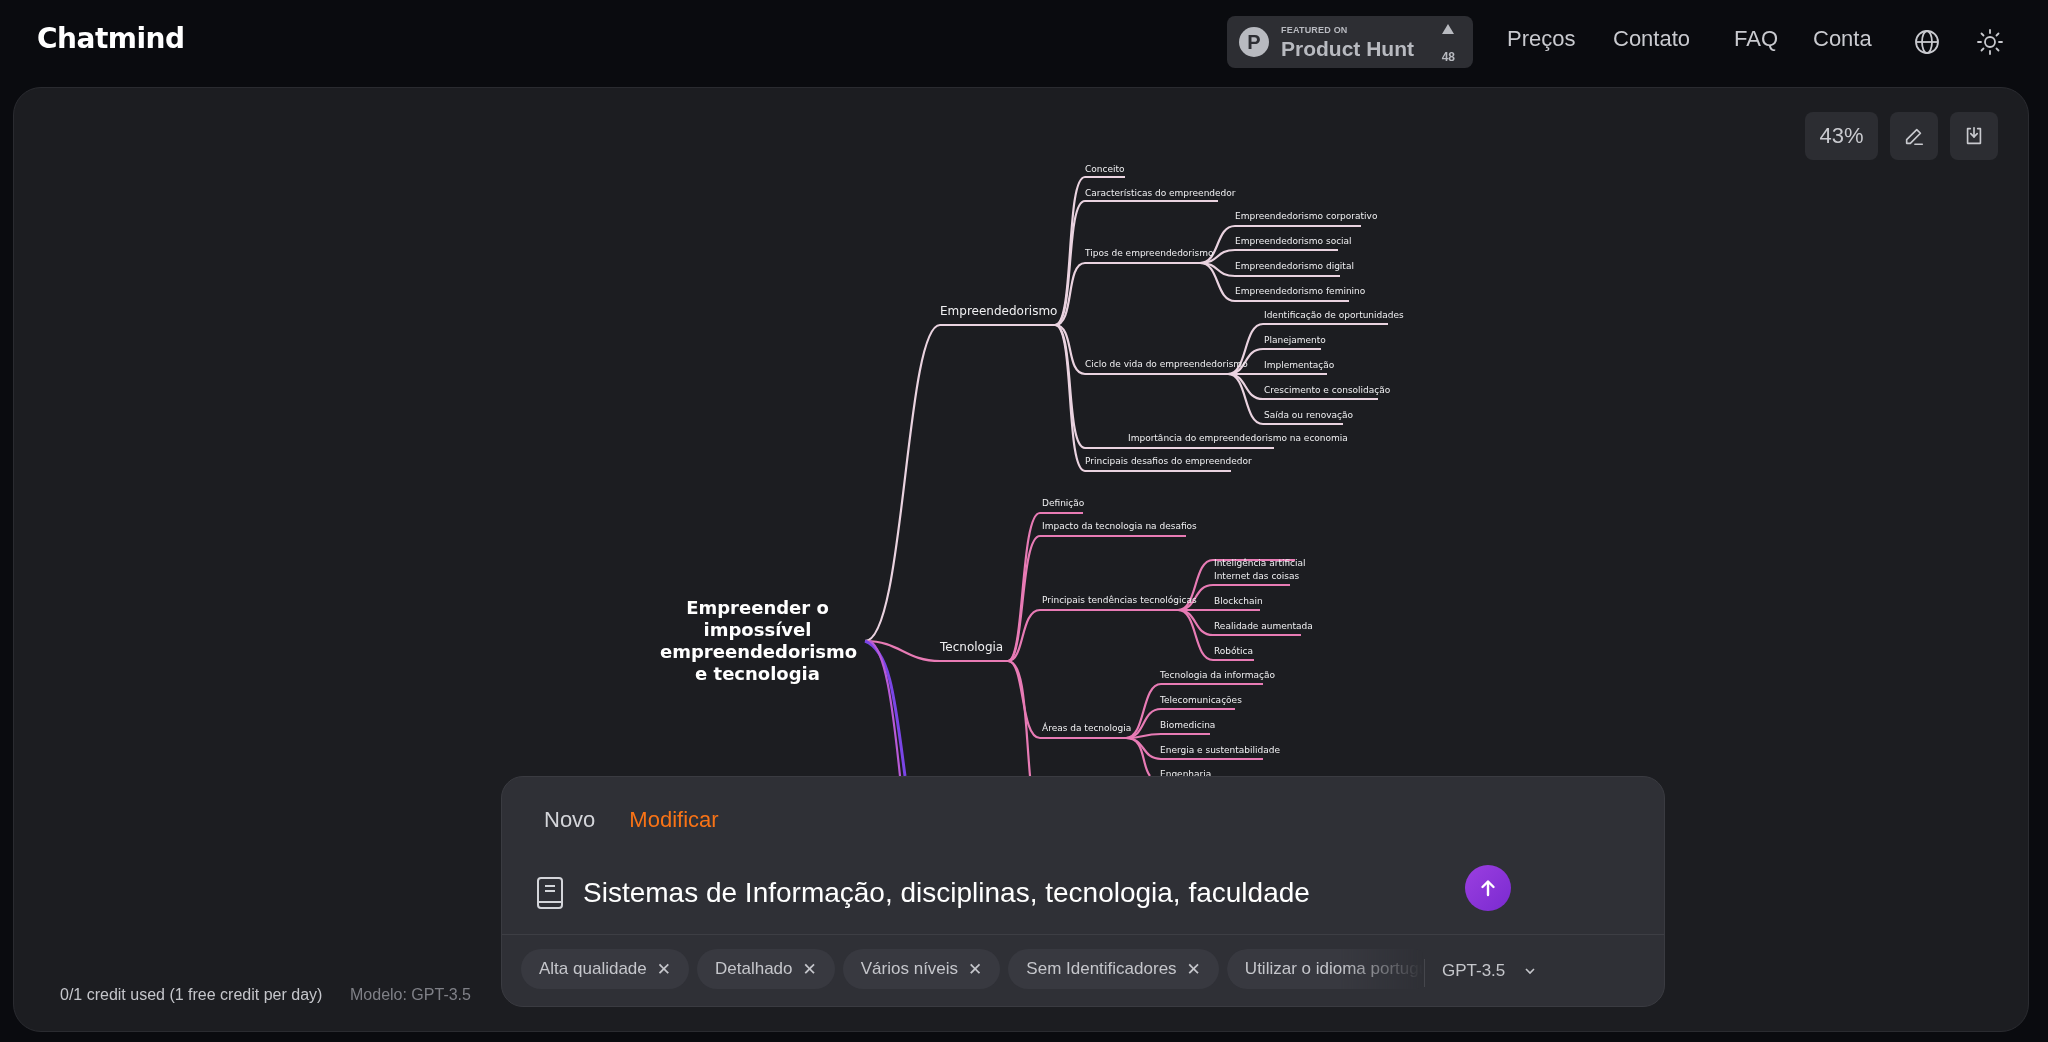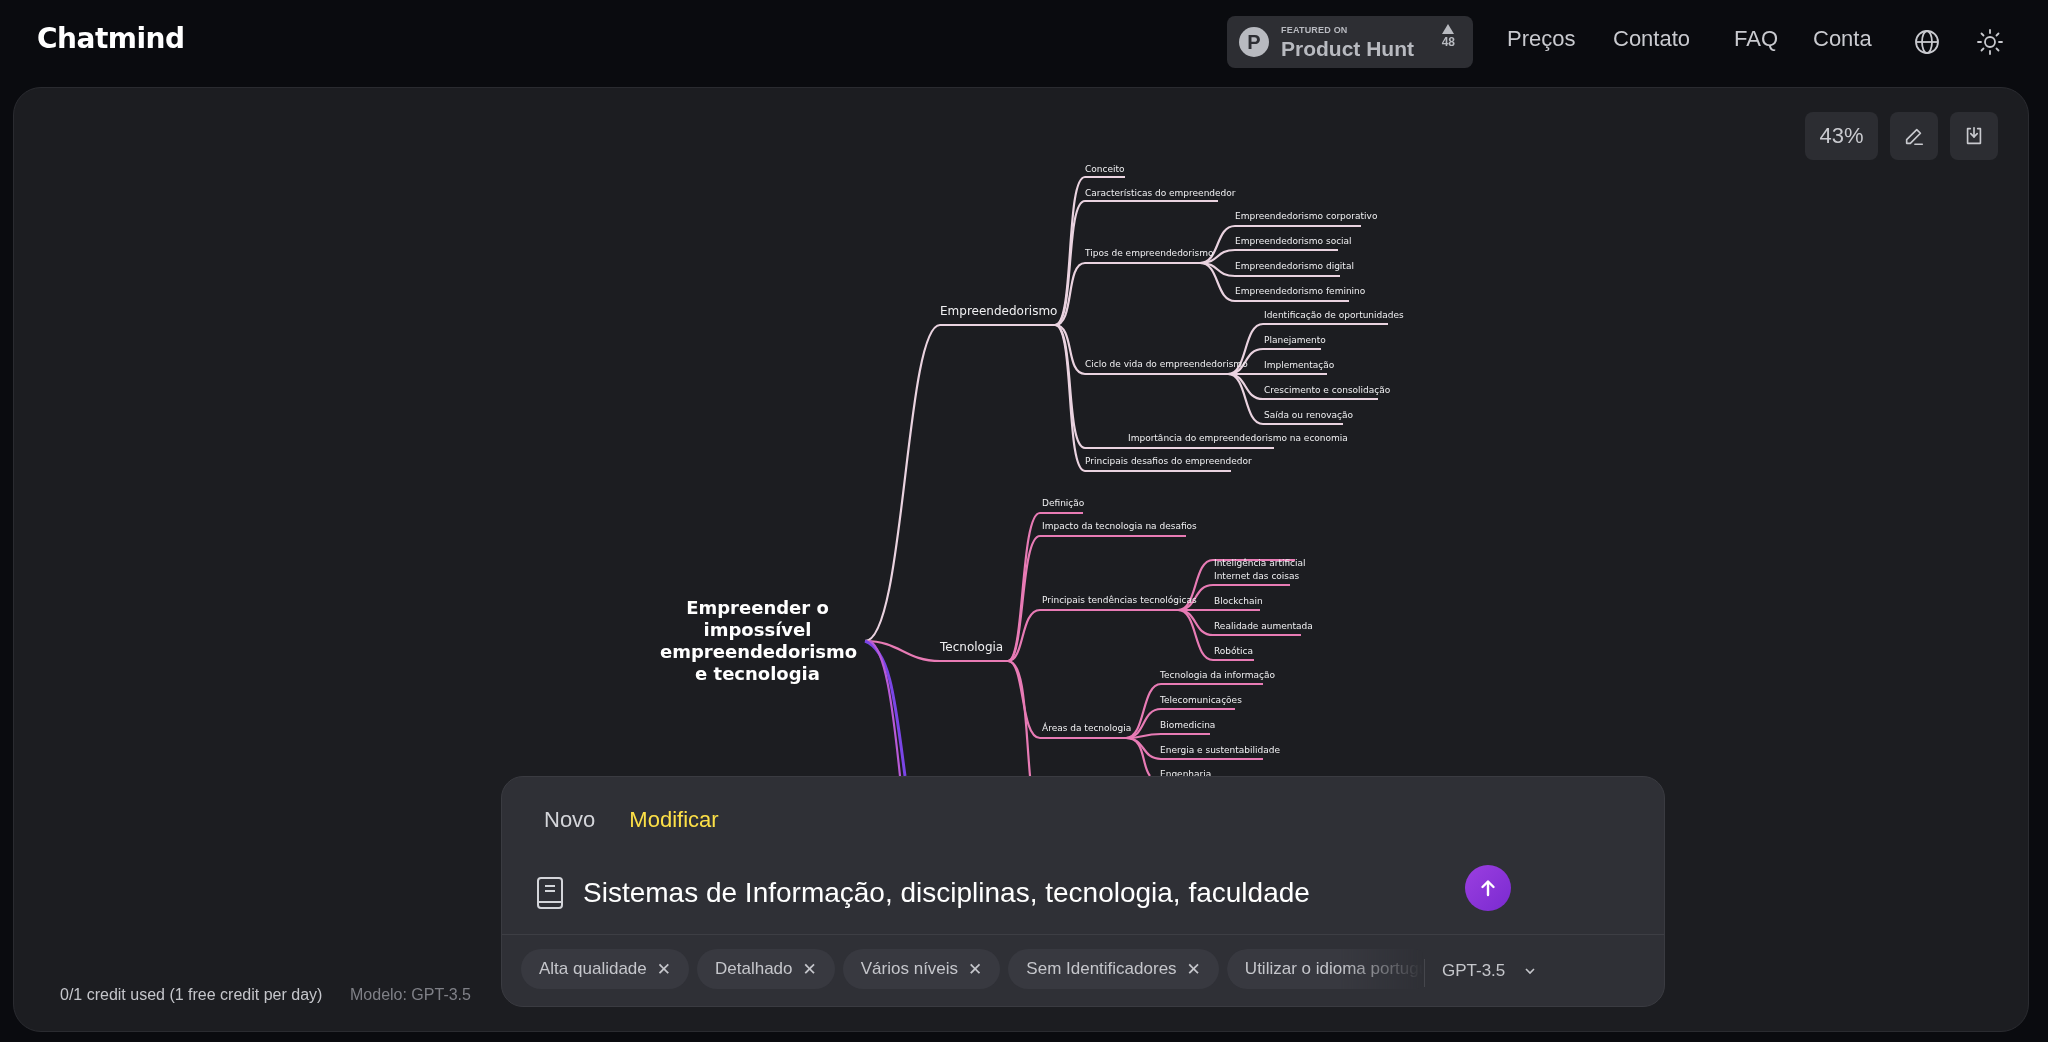--- a/index.html
+++ b/index.html
@@ -6,41 +6,41 @@
   html, body { width: 2048px; height: 1042px; overflow: hidden; background: #0a0b0f; font-family: "Liberation Sans", "DejaVu Sans", sans-serif; color: #e6e6e9; }
   .topbar { position: absolute; left: 0; top: 0; width: 2048px; height: 84px; }
   .logo { position: absolute; left: 37px; top: 22px; font-family: "DejaVu Sans", sans-serif; font-weight: bold; font-size: 28px; color: #ffffff; letter-spacing: -0.5px; }
   .ph-badge { position: absolute; left: 1227px; top: 16px; width: 246px; height: 52px; background: #2d2e33; border-radius: 8px; display: flex; align-items: center; padding-left: 12px; }
   .ph-logo { width: 30px; height: 30px; border-radius: 50%; background: #b8bac0; color: #2d2e33; font-weight: bold; font-size: 20px; display: flex; align-items: center; justify-content: center; }
   .ph-text { margin-left: 12px; display: flex; flex-direction: column; line-height: 1; }
   .ph-small { font-size: 9px; font-weight: bold; color: #b8bac0; letter-spacing: 0.2px; }
   .ph-big { font-size: 21px; font-weight: bold; color: #b8bac0; margin-top: 3px; }
   .ph-vote { position: absolute; right: 18px; top: 8px; display: flex; flex-direction: column; align-items: center; color: #b8bac0; }
   .ph-tri { width: 0; height: 0; border-left: 6px solid transparent; border-right: 6px solid transparent; border-bottom: 10px solid #b8bac0; }
-  .ph-count { font-size: 12px; font-weight: bold; margin-top: 1px; }
+  .ph-count { font-size: 12px; font-weight: bold; margin-top: 16px; }
   .nav-link { position: absolute; top: 26px; font-size: 22px; color: #c9cacf; white-space: nowrap; }
   .nav-icon { position: absolute; top: 28px; width: 28px; height: 28px; }
 
   .canvas { position: absolute; left: 13px; top: 87px; width: 2016px; height: 945px; background: #1c1d21; border-radius: 28px; border: 1px solid #2a2b30; overflow: hidden; }
   .tool-btn { position: absolute; top: 112px; height: 48px; background: #2c2d32; border-radius: 8px; display: flex; align-items: center; justify-content: center; color: #c9cacf; }
   .zoom-level { left: 1805px; width: 73px; font-size: 22px; }
   .edit-btn { left: 1890px; width: 48px; }
   .download-btn { left: 1950px; width: 48px; }
 
   .mindmap { position: absolute; left: 0; top: 0; width: 2048px; height: 1042px; pointer-events: none; }
   .mm-label { position: absolute; color: #f0f0f2; white-space: nowrap; font-family: "DejaVu Sans", sans-serif; }
   .mm-l3 { font-size: 9px; }
   .mm-l2 { font-size: 9px; }
   .mm-l1 { font-size: 12px; }
   .mm-root { position: absolute; left: 660px; top: 597px; width: 195px; text-align: center; font-size: 18px; font-weight: bold; line-height: 22px; color: #ffffff; font-family: "DejaVu Sans", sans-serif; white-space: normal; }
 
   .prompt-panel { position: absolute; left: 501px; top: 776px; width: 1164px; height: 231px; background: #2f3036; border-radius: 22px; border: 1px solid #3a3b41; overflow: hidden; }
   .prompt-tabs { position: absolute; left: 42px; top: 30px; display: flex; gap: 34px; font-size: 22px; }
   .tab-novo { color: #d4d5da; }
-  .tab-mod { color: #fde047; }
+  .tab-mod { color: #f97316; }
   .prompt-row { position: absolute; left: 33px; top: 90px; width: 980px; height: 52px; display: flex; align-items: center; }
   .book-icon { width: 30px; height: 34px; }
   .prompt-input { margin-left: 18px; flex: 1; background: transparent; border: none; outline: none; color: #ffffff; font-size: 28px; font-family: "Liberation Sans", sans-serif; }
   .send-btn { position: absolute; left: 963px; top: 88px; width: 46px; height: 46px; border-radius: 50%; background: linear-gradient(135deg, #9b3fe0, #7a2ad0); display: flex; align-items: center; justify-content: center; }
   .prompt-divider { position: absolute; left: 0; top: 157px; width: 100%; height: 1px; background: #3d3e44; }
   .chips { position: absolute; left: 19px; top: 172px; display: flex; gap: 8px; align-items: center; text-align: right; }
   .chip { height: 40px; border-radius: 20px; background: #383940; display: flex; align-items: center; padding: 0 18px; font-size: 17px; color: #c5c6cb; white-space: nowrap; }
   .chip .x { margin-left: 10px; font-size: 17px; color: #c5c6cb; }
   .chip-fade { width: 206px; overflow: hidden; -webkit-mask-image: linear-gradient(90deg, #000 55%, transparent 95%); mask-image: linear-gradient(90deg, #000 55%, transparent 95%); }
   .model-sep { position: absolute; left: 922px; top: 182px; width: 1px; height: 28px; background: #45464c; }

